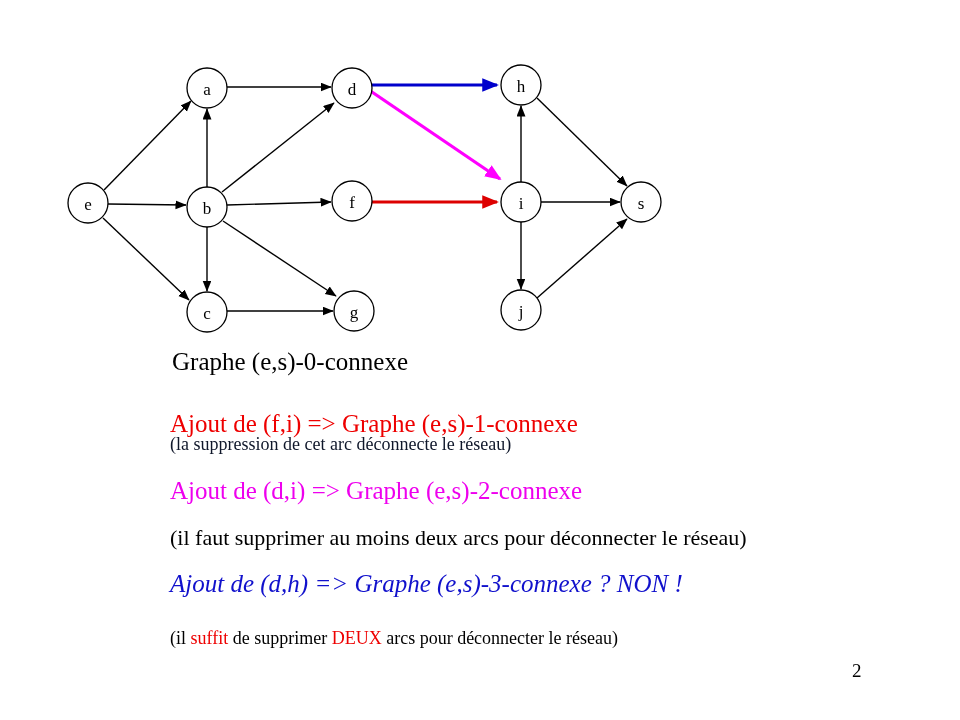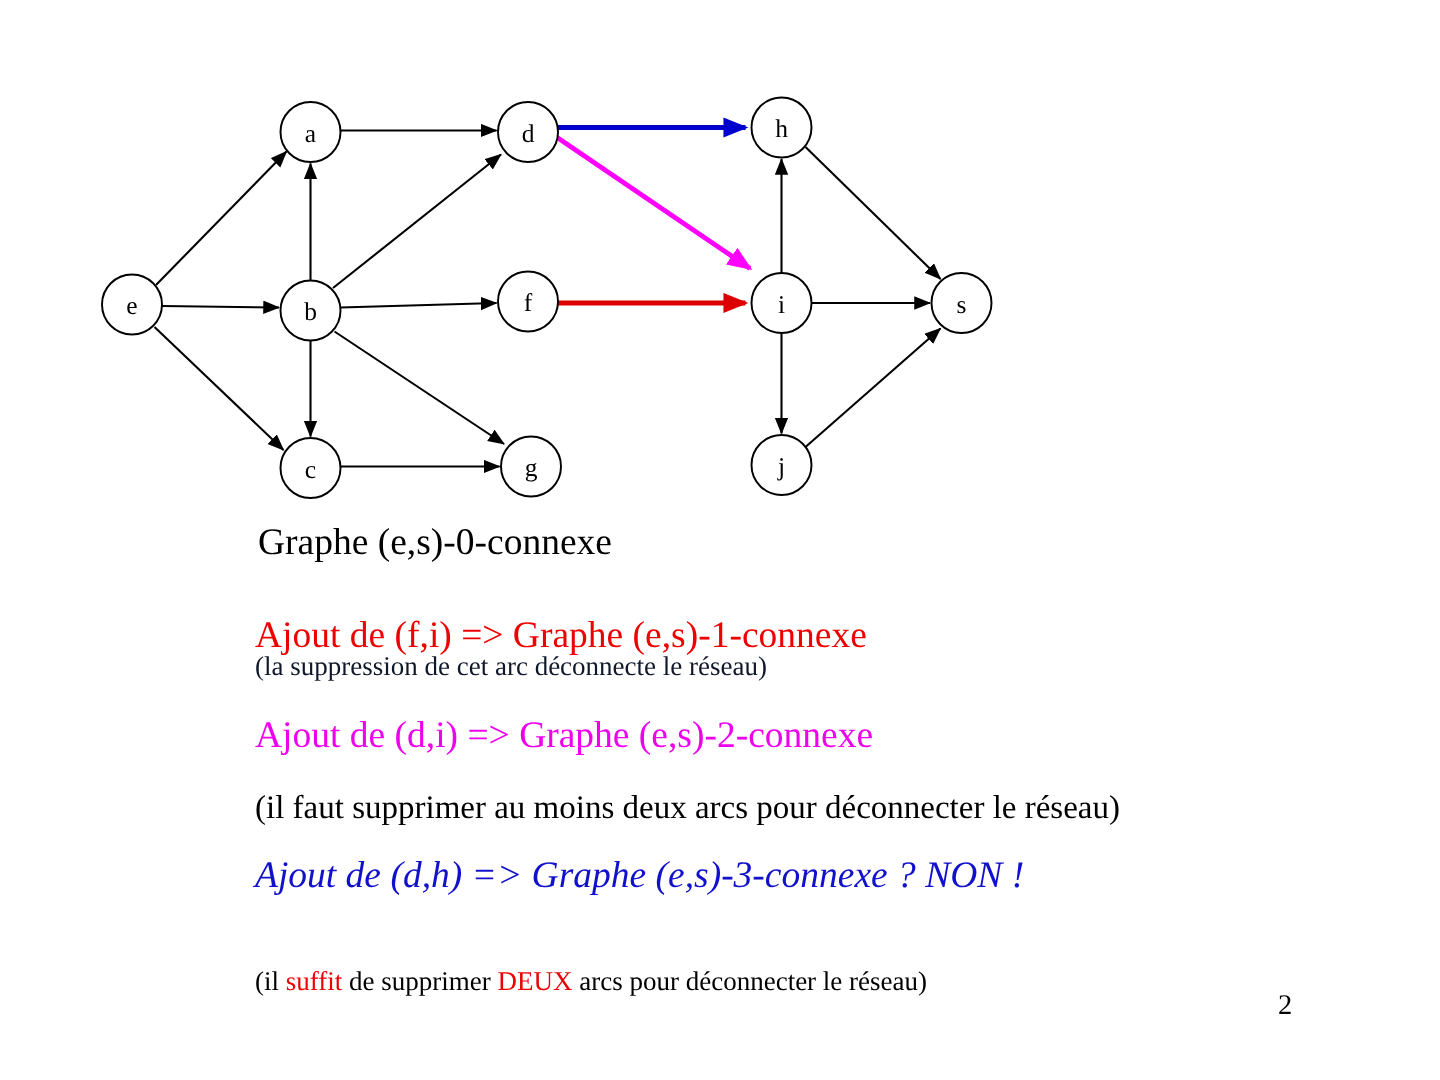--- a/index.html
+++ b/index.html
@@ -106,21 +106,21 @@
   }
   .line-blue {
     left: 170px;
     top: 570px;
     font-size: 25px;
     color: #1111cc;
     font-style: italic;
   }
   .line-note3 {
     left: 170px;
-    top: 644px;
+    top: 628px;
     font-size: 18px;
     color: #000000;
   }
   .hl-red {
     color: #ee0000;
   }
   .page-number {
     position: absolute;
     left: 852px;
     top: 660px;

